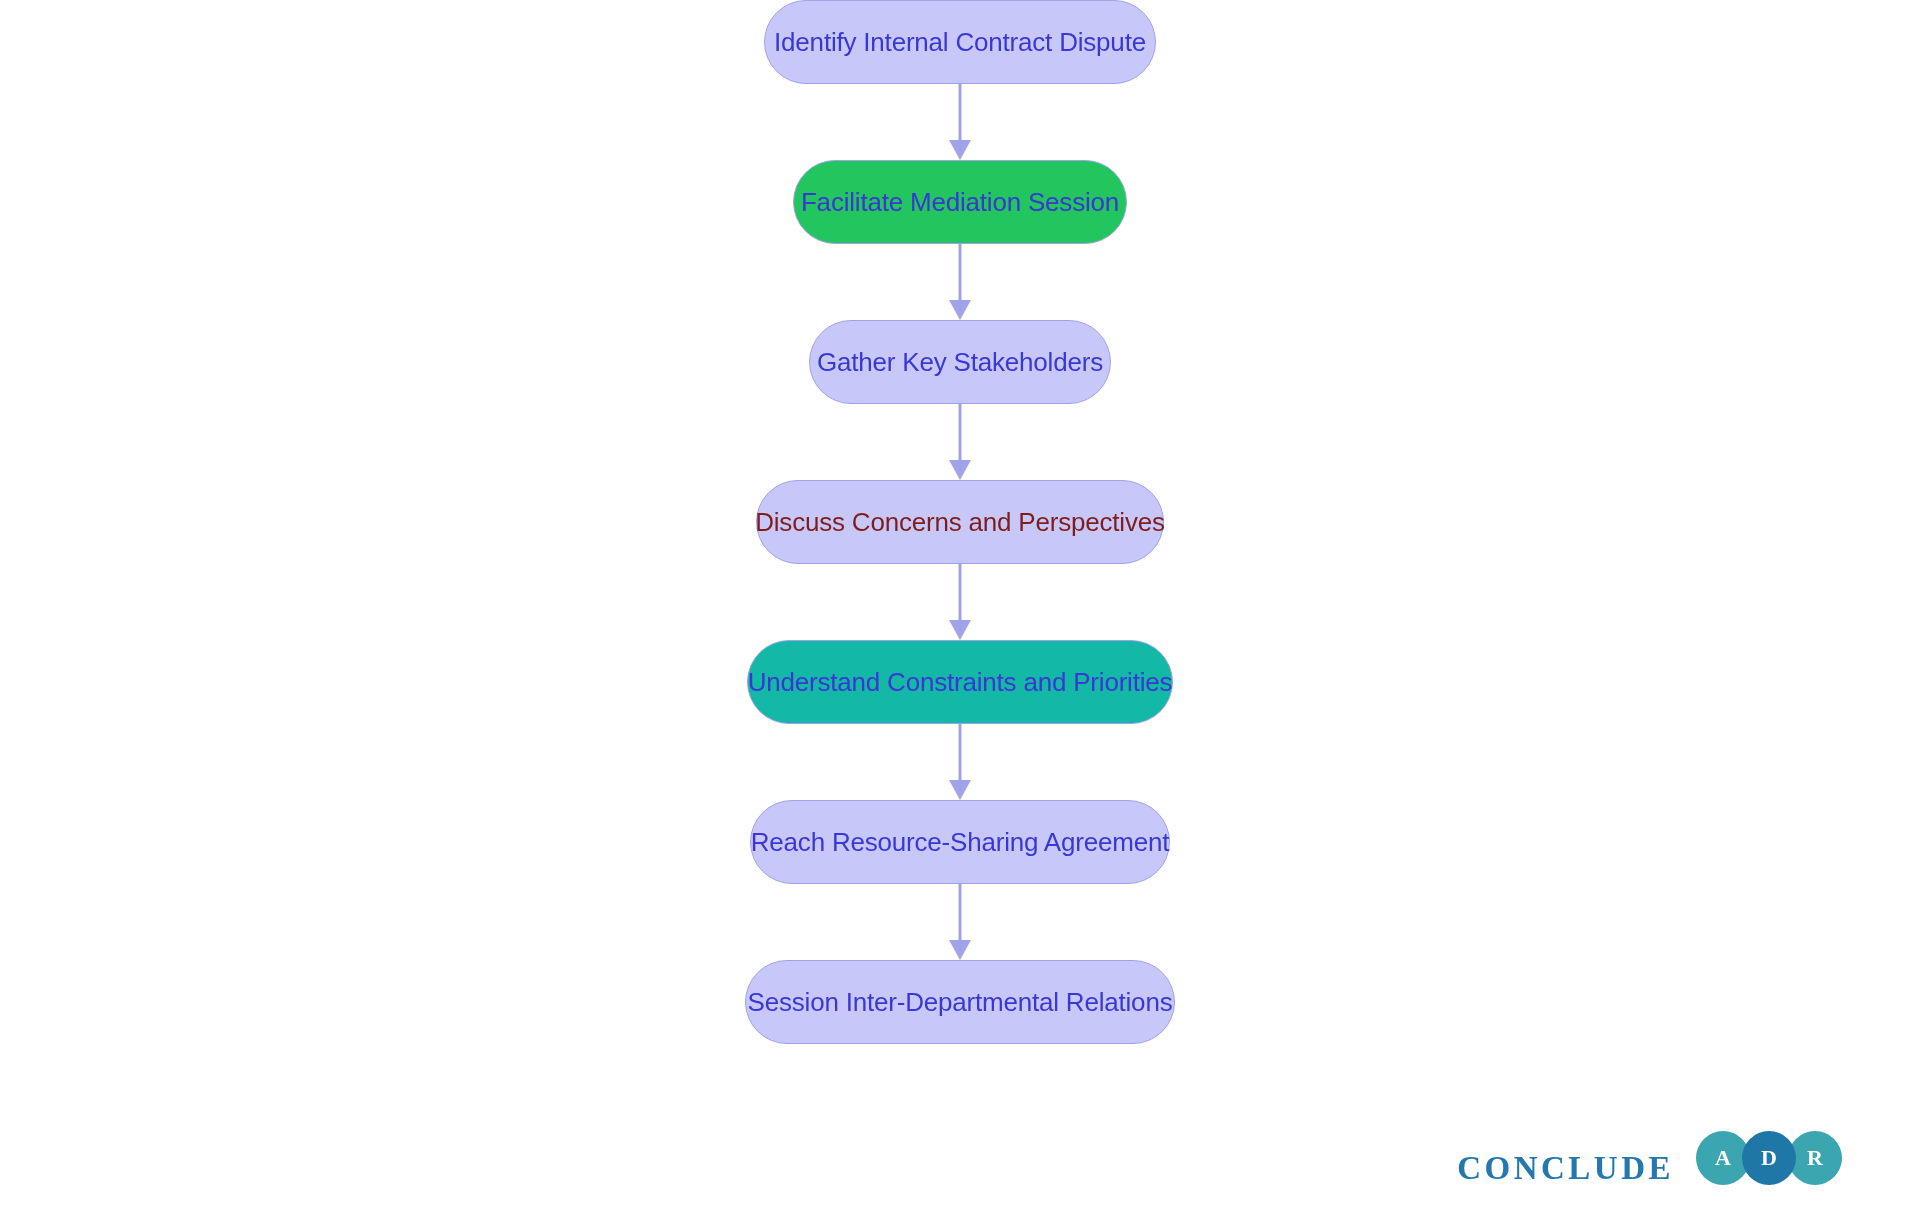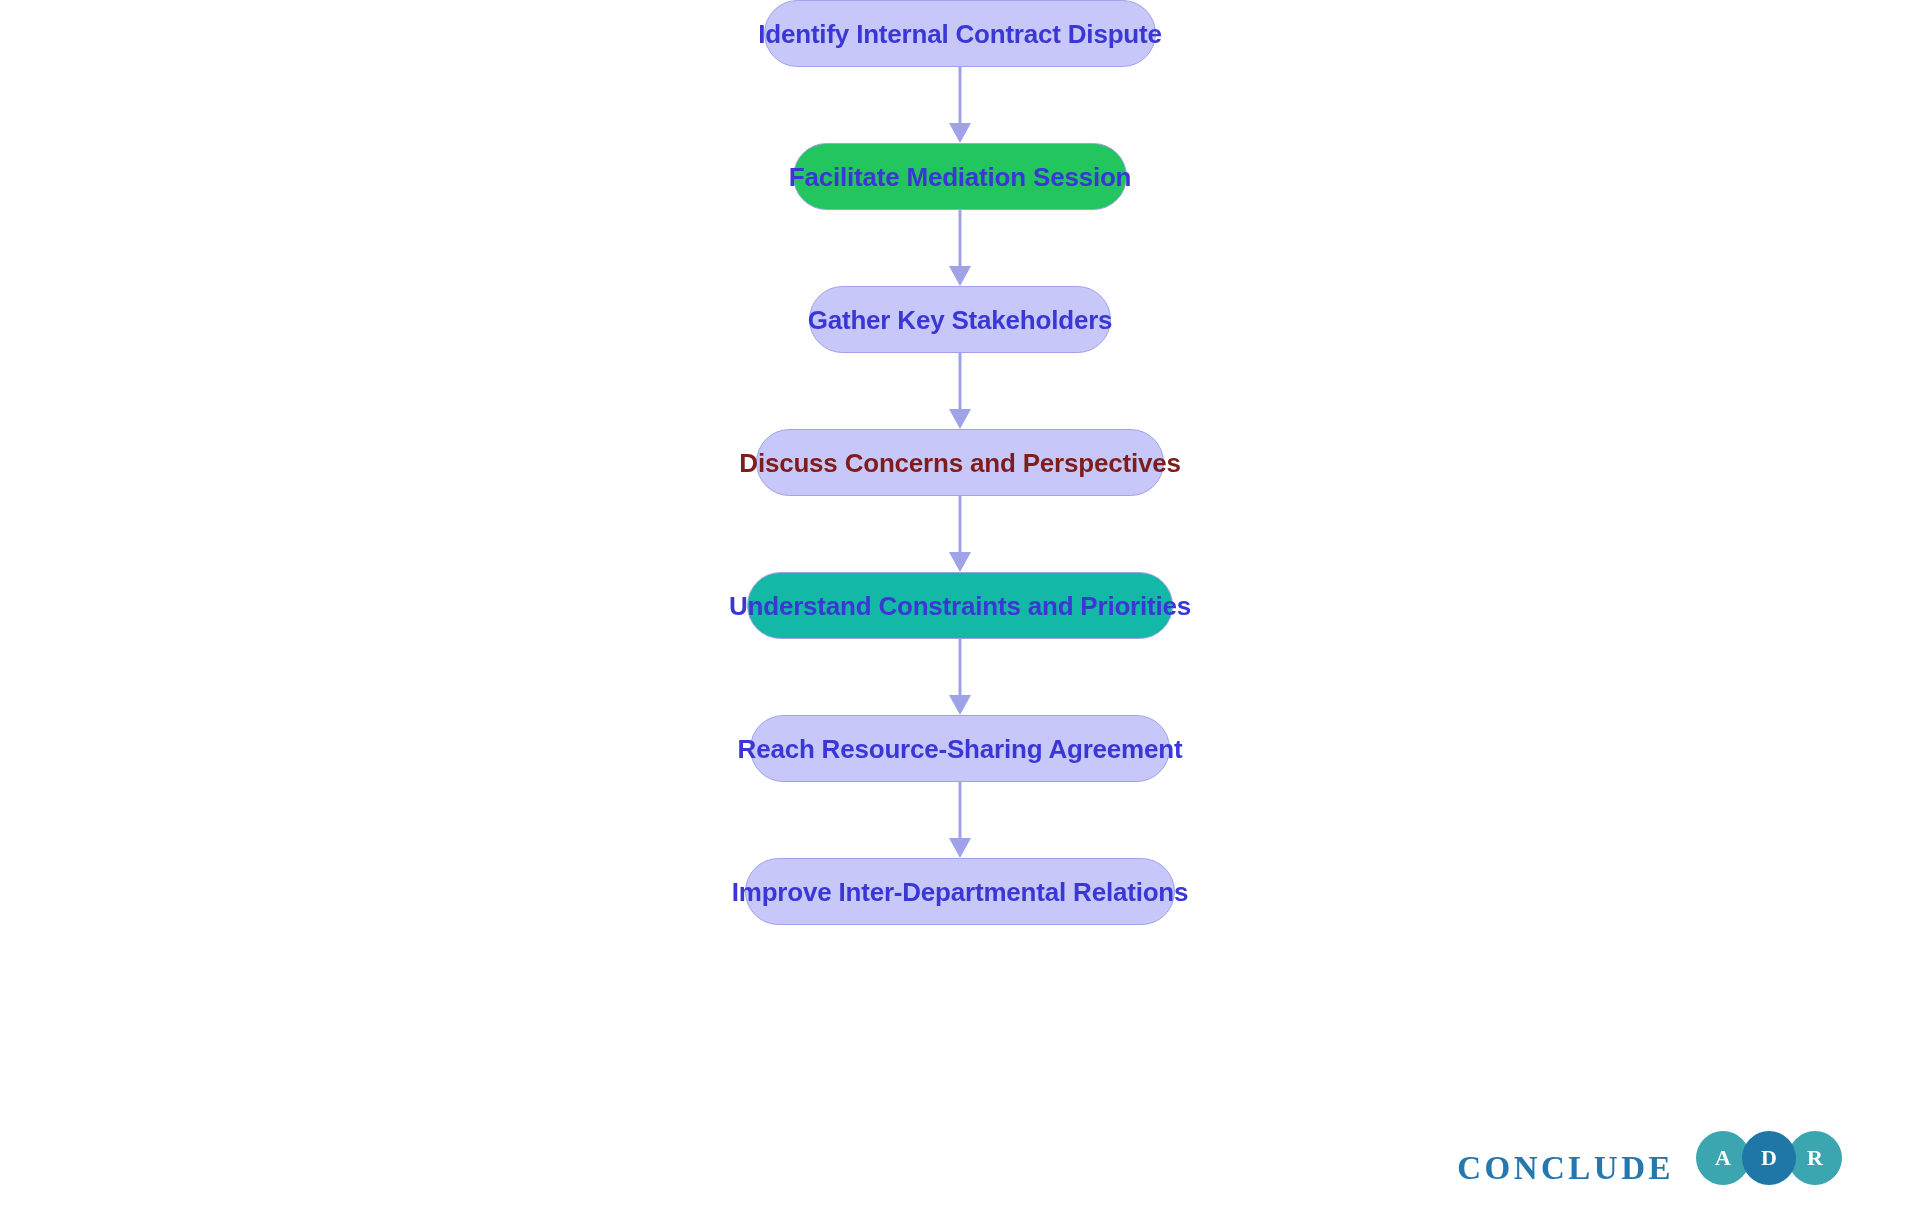--- a/index.html
+++ b/index.html
@@ -27,30 +27,30 @@
   }
 
   .flow-row {
     display: flex;
     flex-direction: column;
     align-items: center;
   }
 
   .node {
     box-sizing: border-box;
-    height: 67px;
+    height: 84px;
     border-radius: 42px;
     background: #c7c8f9;
     border: 1.6px solid #9fa2e9;
     color: #3a37d4;
     display: flex;
     align-items: center;
     justify-content: center;
     font-size: 26px;
-    font-weight: 700;
+    font-weight: 400;
     letter-spacing: -0.2px;
     white-space: nowrap;
     padding: 0 34px;
     line-height: 1;
   }
 
   .connector {
     width: 24px;
     height: 76px;
     position: relative;
@@ -167,21 +167,21 @@
   <div class="flow-row">
     <div class="node" id="node-5" style="width: 420px; background: rgb(199, 200, 249); border-color: rgb(159, 162, 233); color: rgb(58, 55, 212);">Reach Resource-Sharing Agreement</div>
   </div>
 
   <div class="connector">
     <div class="stem" style="background: rgb(159, 162, 233);"></div>
     <div class="head" style="border-top-color: rgb(159, 162, 233);"></div>
   </div>
 
   <div class="flow-row">
-    <div class="node" id="node-6" style="width: 430px; background: rgb(199, 200, 249); border-color: rgb(159, 162, 233); color: rgb(58, 55, 212);">Improve Inter-Departmental Relations</div>
+    <div class="node" id="node-6" style="width: 430px; background: rgb(199, 200, 249); border-color: rgb(159, 162, 233); color: rgb(58, 55, 212);">Session Inter-Departmental Relations</div>
   </div>
 
 </div>
 
 <div id="brand-logo">
   <div class="wordmark">CONCLUDE</div>
   <div class="logo-circles">
     <div class="circle c-a" style="background: rgb(59, 165, 176);">A</div>
     <div class="circle c-d" style="background: rgb(31, 119, 168);">D</div>
     <div class="circle c-r" style="background: rgb(59, 165, 176);">R</div>

